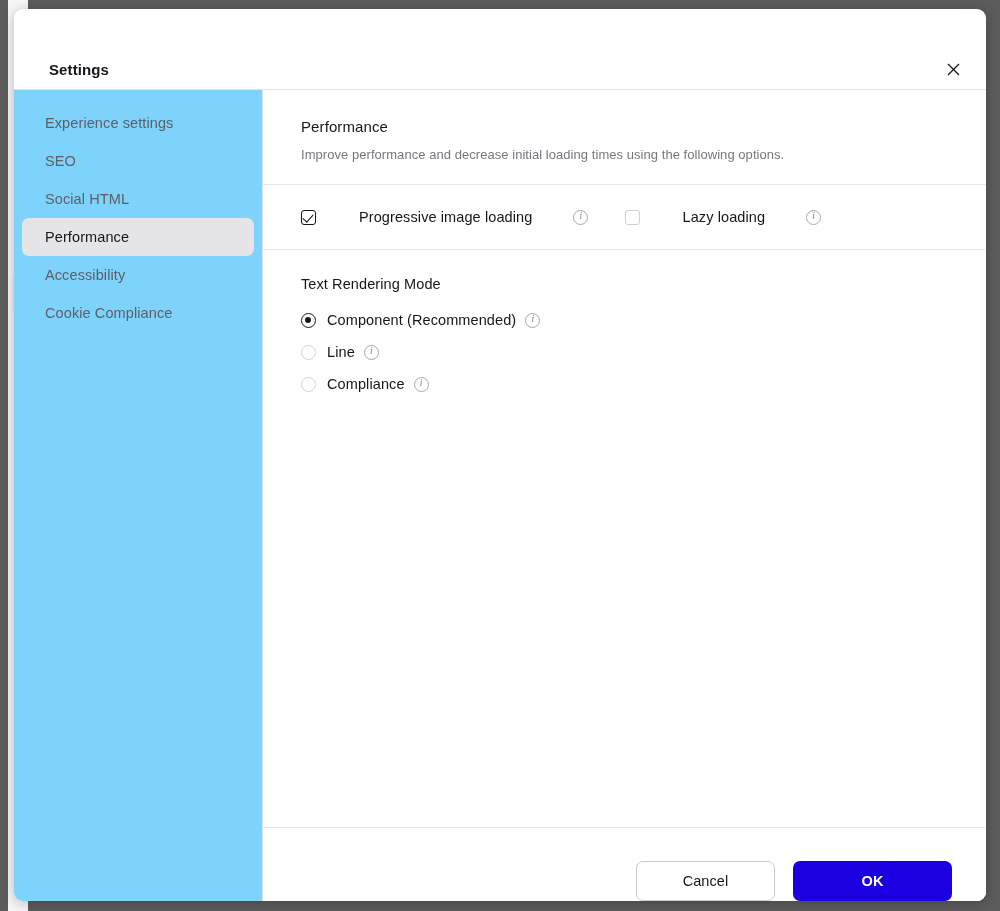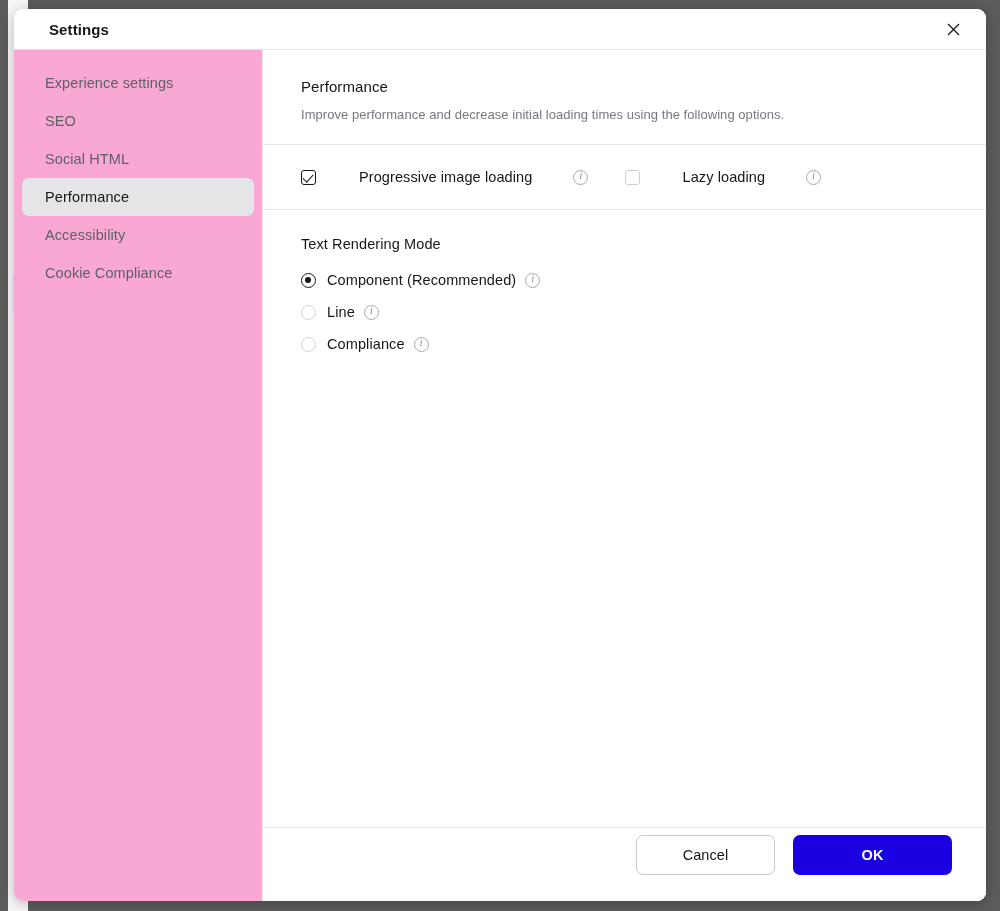--- a/index.html
+++ b/index.html
@@ -80,20 +80,21 @@
 
   
   .dialog-header {
     height: 41px;
     min-height: 41px;
     border-bottom: 1px solid #e4e4e6;
     display: flex;
     align-items: center;
     padding: 0 18px 0 35px;
     background: #fff;
+    margin-top: 40px;
   }
   .dialog-title {
     font-size: 15px;
     color: #16161c;
     font-weight: 600;
     letter-spacing: 0.1px;
     flex: 1;
   }
   .close-button {
     width: 30px; height: 30px;
@@ -111,21 +112,21 @@
   .dialog-body {
     flex: 1;
     display: flex;
     min-height: 0;
   }
 
   
   .sidebar {
     width: 249px;
     min-width: 249px;
-    background: #f9a8d4;
+    background: #7dd3fc;
     border-right: 1px solid #e4e4e6;
     padding-top: 14px;
   }
   .sidebar-item {
     height: 38px;
     margin: 0 8px;
     padding: 0 23px;
     display: flex;
     align-items: center;
     border-radius: 7px;
@@ -260,24 +261,24 @@
     line-height: 1;
     cursor: pointer;
   }
 
   
   .dialog-footer {
     height: 74px;
     min-height: 74px;
     border-top: 1px solid #e8e8ea;
     display: flex;
-    align-items: flex-start;
+    align-items: flex-end;
     justify-content: flex-end;
     gap: 18px;
-    padding: 7px 34px;
+    padding: 0 34px;
     background: #fff;
   }
   .btn {
     height: 40px;
     border-radius: 7px;
     font-size: 14.5px;
     font-family: "Liberation Sans", sans-serif;
     cursor: pointer;
     letter-spacing: 0.1px;
     display: flex;

